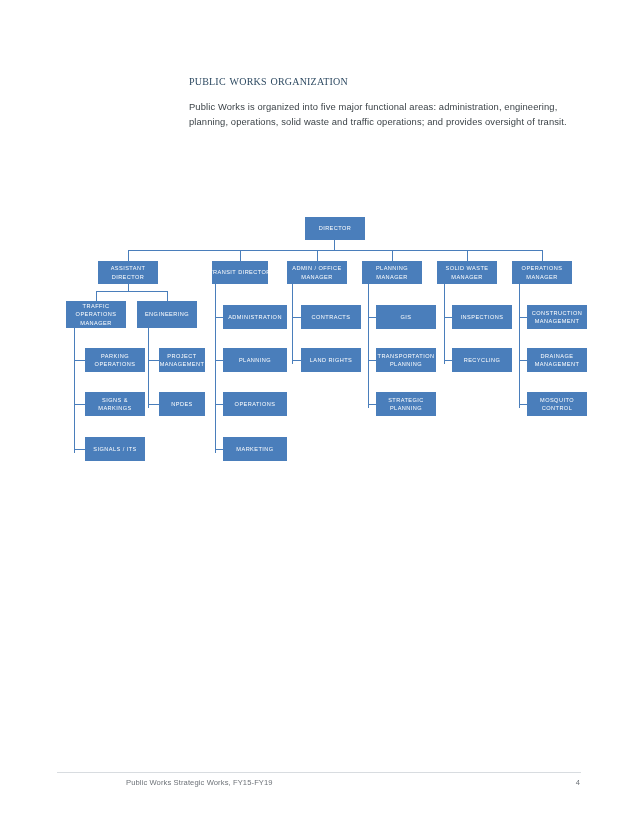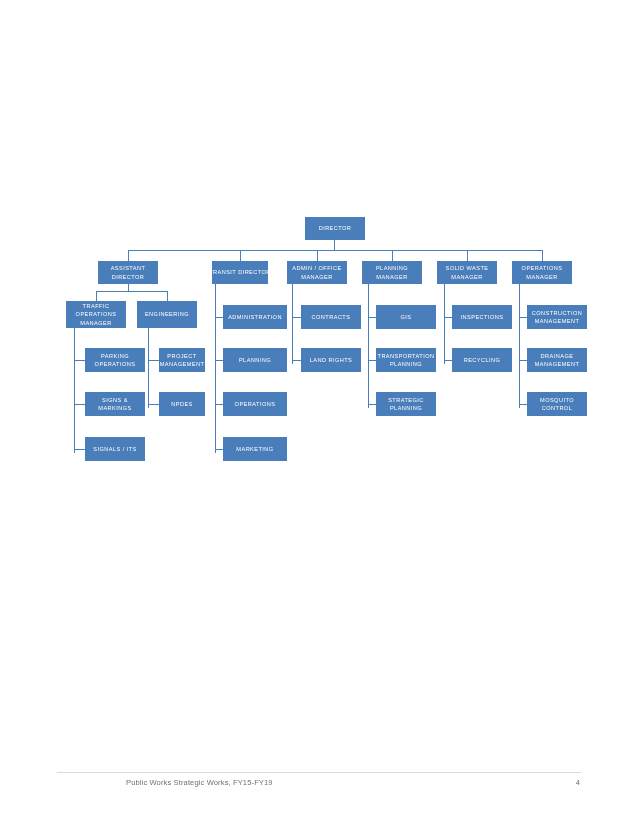--- a/index.html
+++ b/index.html
@@ -115,20 +115,22 @@
     color: #6d7278;
     width: 14px;
     text-align: right;
   }
 </style>
 </head>
 <body>
 
 <div class="page">
 
+  <div class="doc-heading">Public Works Organization</div>
+  <div class="doc-intro">Public Works is organized into five major functional areas: administration, engineering, planning, operations, solid waste and traffic operations; and provides oversight of transit.</div>
 
   <div class="chart">
 
     <div class="node" style="left:305px; top:217px; width:60px; height:23px;">DIRECTOR</div>
 
     <div class="line v" style="left:334px; top:240px; height:10px;"></div>
 
     <div class="line h" style="left:128px; top:250px; width:415px;"></div>
 
     <div class="line v" style="left:128px; top:250px; height:11px;"></div>

